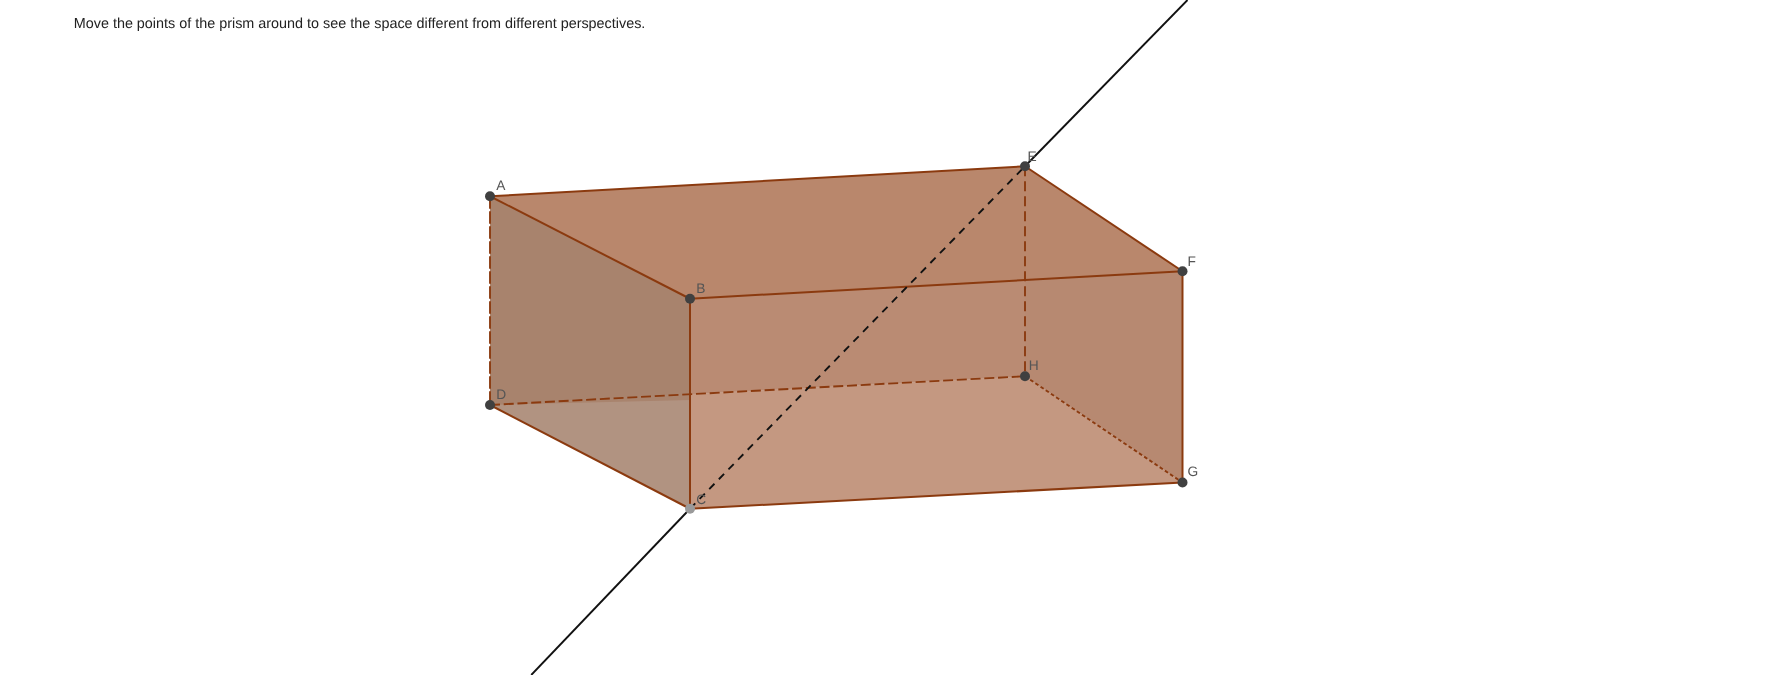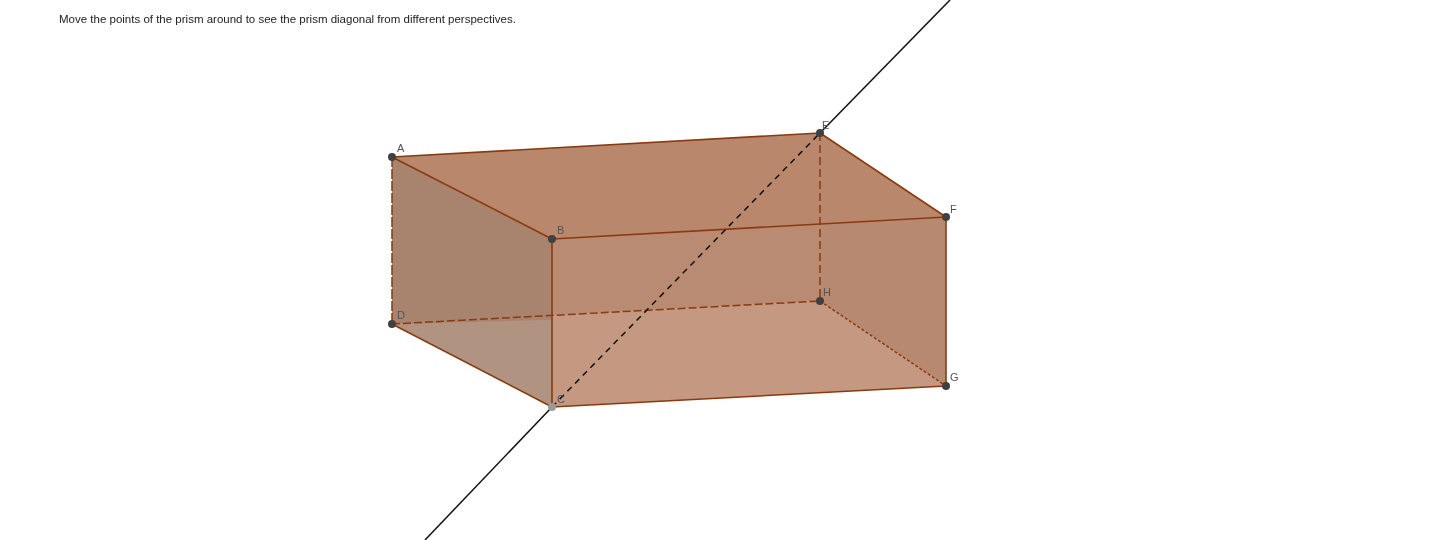--- a/index.html
+++ b/index.html
@@ -4,21 +4,21 @@
   <style>
     html, body { margin: 0; padding: 0; background: #ffffff; }
     body { width: 1429px; height: 540px; position: relative; overflow: hidden; font-family: "Liberation Sans", sans-serif; }
     .instruction { position: absolute; left: 59px; top: 13px; font-size: 11.5px; color: #222222; white-space: nowrap; }
     svg.canvas { position: absolute; left: 0; top: 0; }
     .pt-label { font-family: "Liberation Sans", sans-serif; font-size: 11px; fill: #555555; }
   </style>
 </head>
 <body>
 
-<div class="instruction">Move the points of the prism around to see the prism diagonal from different perspectives.</div>
+<div class="instruction">Move the points of the prism around to see the space different from different perspectives.</div>
 
 <svg class="canvas" width="1429" height="540" viewBox="0 0 1429 540">
 
   <polygon points="392,324 552,407 946,386 820,301" fill="#C9A28E"></polygon>
   <polygon points="392,157 820,133 820,301 392,324" fill="#B48670"></polygon>
   <polygon points="392,157 552,239 552,407 392,324" fill="#A8836D" fill-opacity="0.95"></polygon>
   <polygon points="820,133 946,217 946,386 820,301" fill="#AE826C"></polygon>
   <polygon points="392,157 820,133 946,217 552,239" fill="#B9876C"></polygon>
   <polygon points="552,239 946,217 946,386 552,407" fill="#C09077" fill-opacity="0.55"></polygon>
   <polygon points="392,324 552,407 552,320" fill="#B89C8E" fill-opacity="0.6"></polygon>

